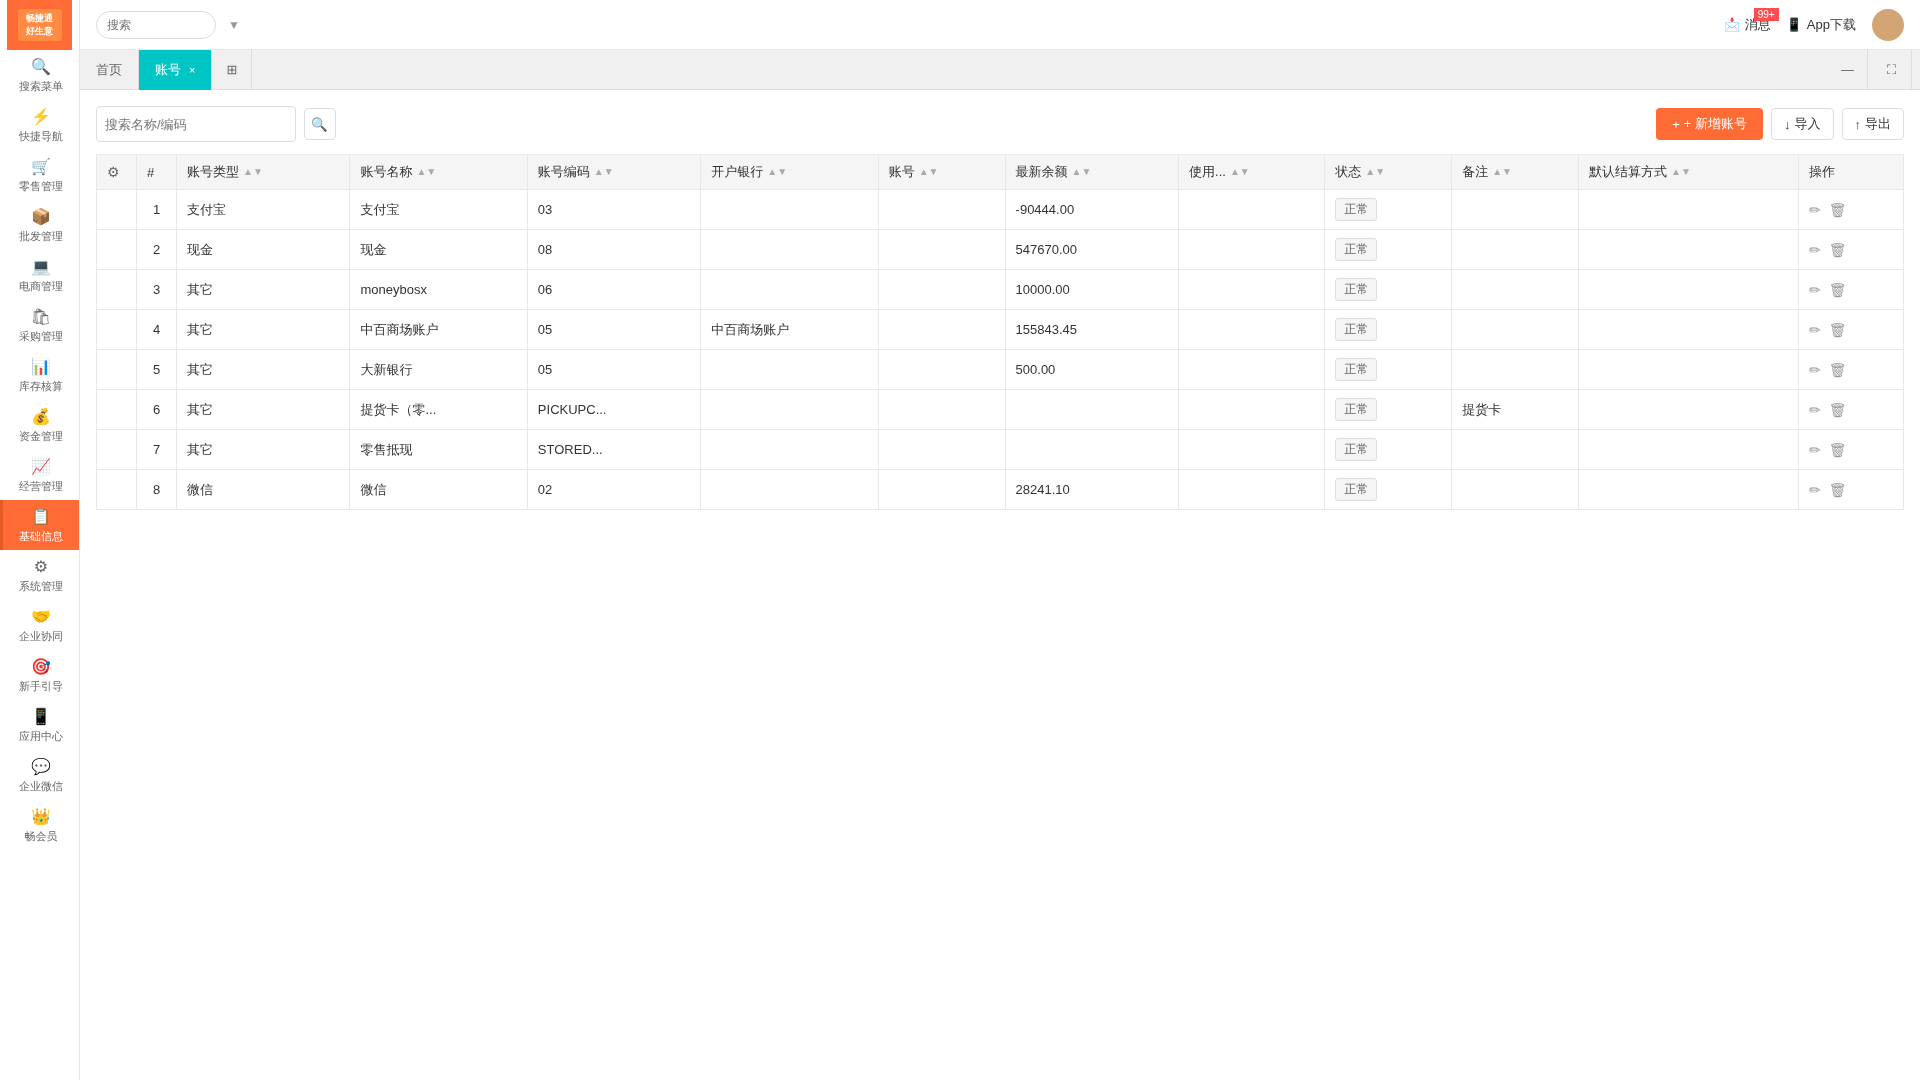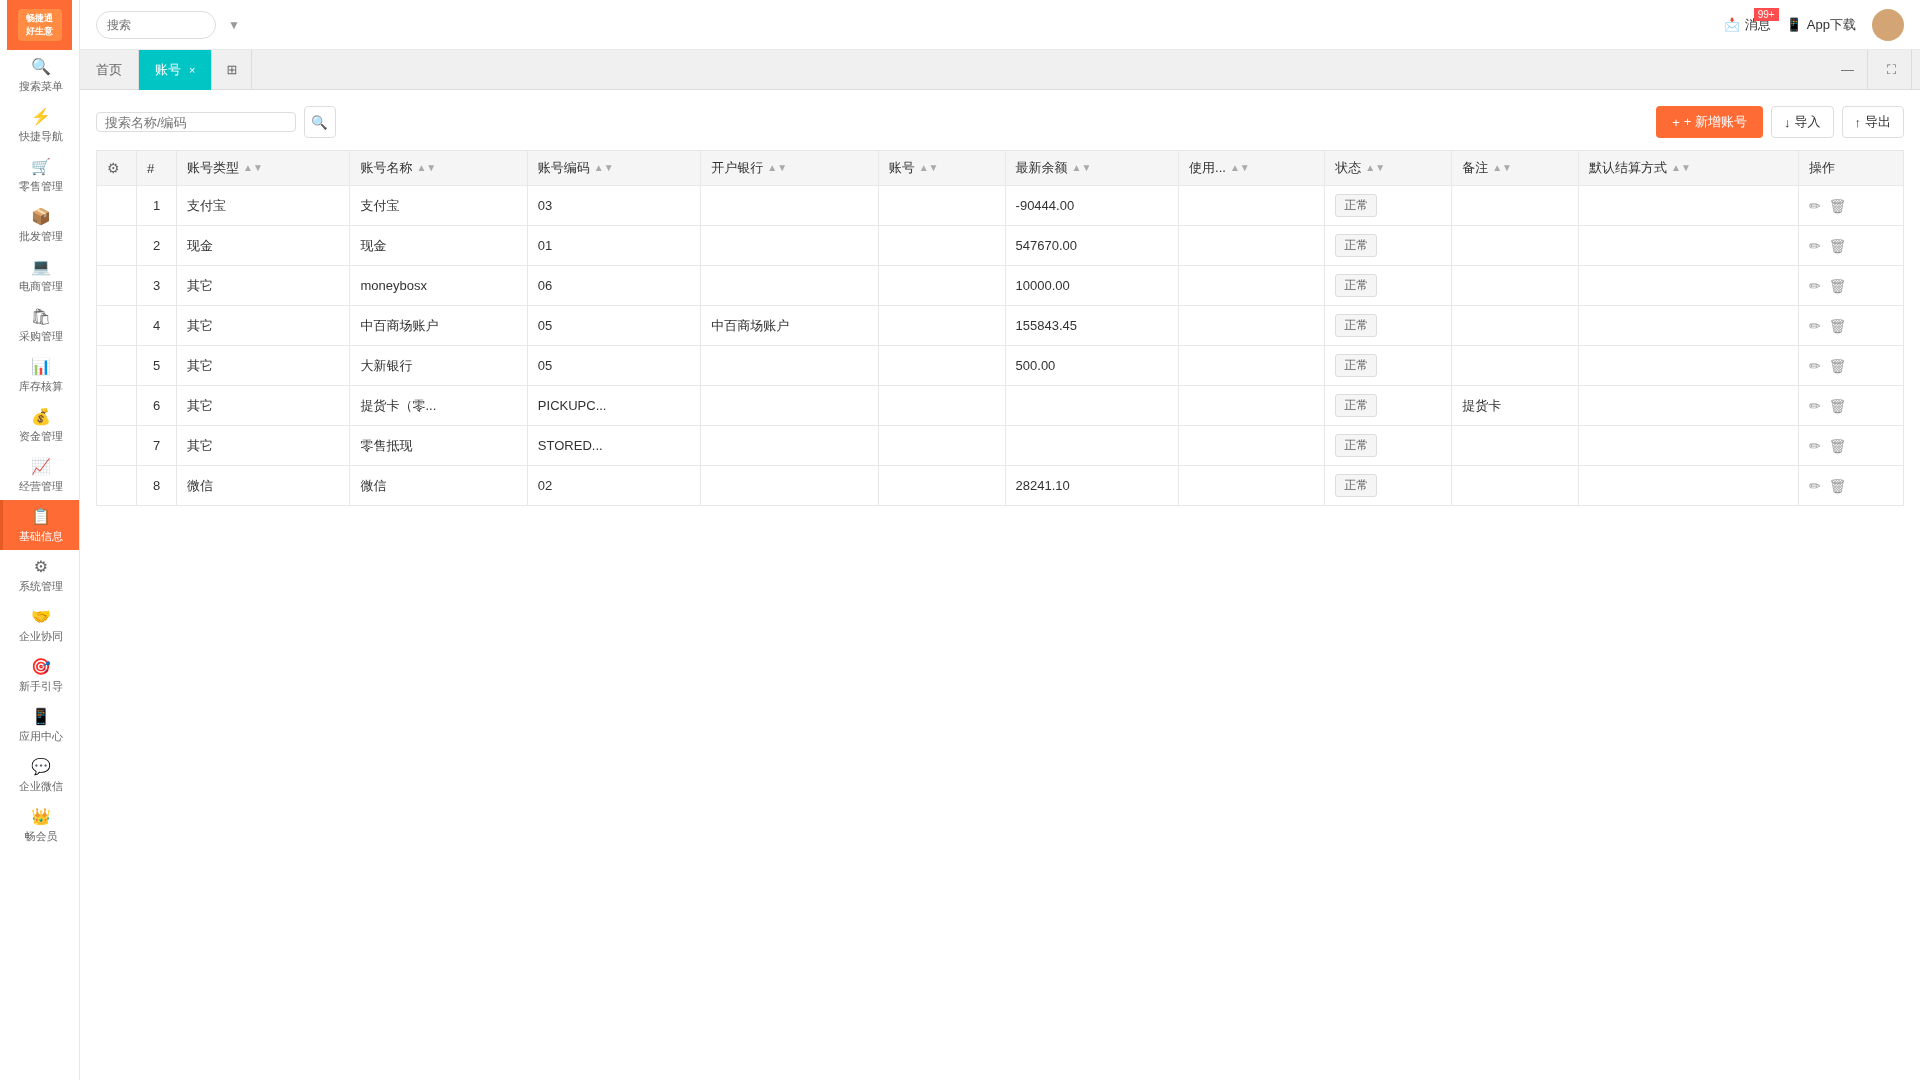--- a/index.html
+++ b/index.html
@@ -34,21 +34,21 @@
     .tab-item.active { background: #00c5c5; color: #fff; }
     .tab-close { font-size: 11px; cursor: pointer; }
     .tab-expand { width: 40px; height: 40px; display: flex; align-items: center; justify-content: center; cursor: pointer; color: #666; border-right: 1px solid #ddd; }
 
     
     .content { flex: 1; background: #fff; overflow: auto; padding: 16px; }
 
     
     .toolbar { display: flex; align-items: center; justify-content: space-between; margin-bottom: 12px; }
     .search-area { display: flex; align-items: center; gap: 8px; }
-    .search-input { width: 200px; height: 20px; border: 1px solid #ddd; border-radius: 4px; padding: 4px 8px; font-size: 13px; outline: none; }
+    .search-input { width: 200px; height: 36px; border: 1px solid #ddd; border-radius: 4px; padding: 4px 8px; font-size: 13px; outline: none; }
     .search-btn { width: 32px; height: 32px; background: #fff; border: 1px solid #ddd; border-radius: 4px; cursor: pointer; display: flex; align-items: center; justify-content: center; color: #999; }
     .action-area { display: flex; align-items: center; gap: 8px; }
     .btn-primary { height: 32px; padding: 0 16px; background: #ff6b35; color: #fff; border: none; border-radius: 4px; cursor: pointer; font-size: 13px; display: flex; align-items: center; gap: 4px; }
     .btn-default { height: 32px; padding: 0 12px; background: #fff; color: #333; border: 1px solid #ddd; border-radius: 4px; cursor: pointer; font-size: 13px; display: flex; align-items: center; gap: 4px; }
 
     
     .data-table { width: 100%; border-collapse: collapse; }
     .data-table th { background: #f5f5f5; border: 1px solid #e8e8e8; padding: 8px 10px; text-align: left; font-weight: normal; color: #333; font-size: 13px; white-space: nowrap; }
     .data-table td { border: 1px solid #e8e8e8; padding: 8px 10px; color: #333; font-size: 13px; white-space: nowrap; }
     .th-sort { display: flex; align-items: center; gap: 4px; }
@@ -298,21 +298,21 @@
           <span class="action-btn" title="编辑">✏</span>
           <span class="action-btn" title="删除">🗑</span>
         </div>
       </td>
     </tr>
           <tr>
       <td class="col-center"></td>
       <td class="col-center">2</td>
       <td>现金</td>
       <td>现金</td>
-      <td>01</td>
+      <td>08</td>
       <td></td>
       <td></td>
       <td>547670.00</td>
       <td></td>
       <td><span class="status-badge">正常</span></td>
       <td></td>
       <td></td>
       <td>
         <div class="action-btns">
           <span class="action-btn" title="编辑">✏</span>

